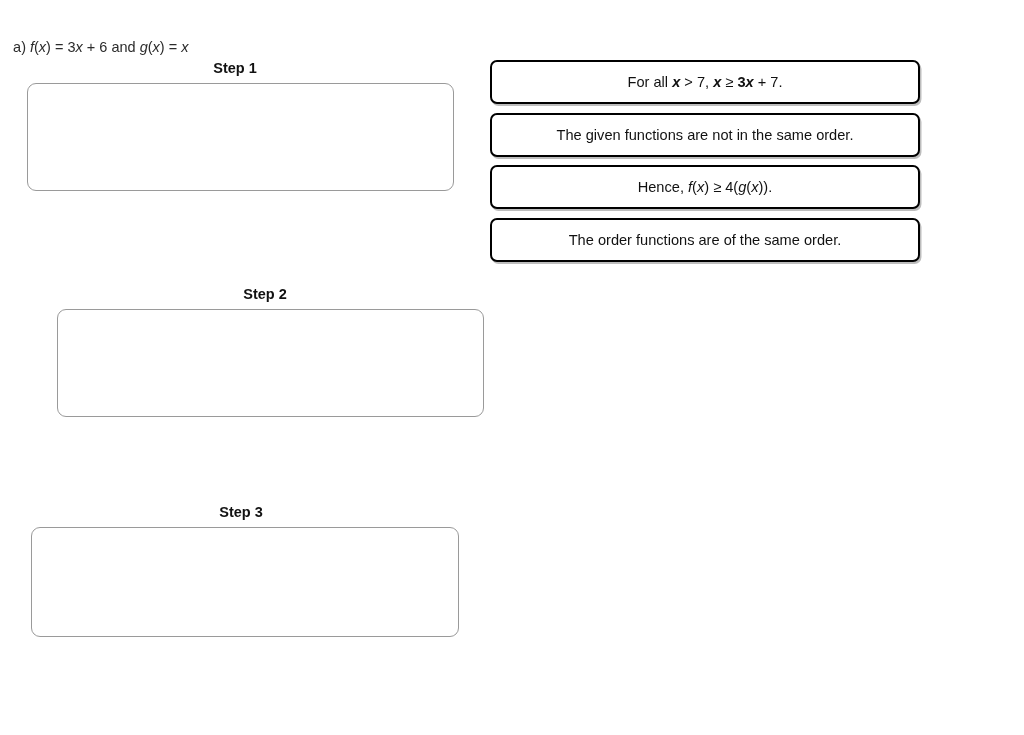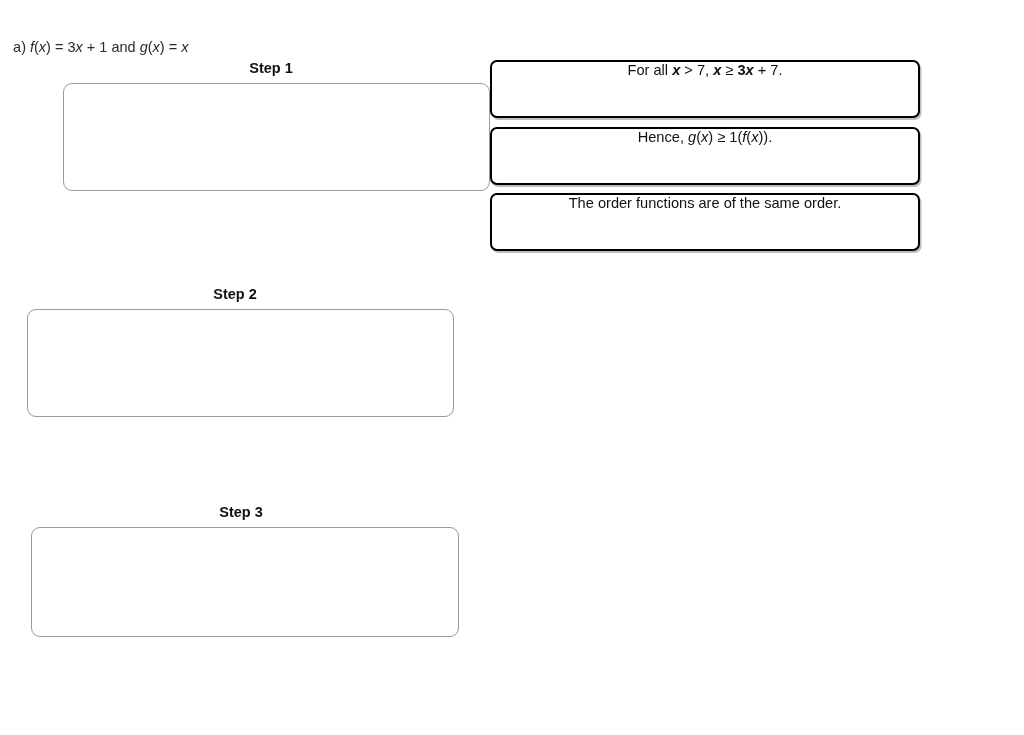--- a/index.html
+++ b/index.html
@@ -40,50 +40,51 @@
   }
 
   .drop-zone {
     border: 1px solid #9a9a9a;
     border-radius: 9px;
     background: #ffffff;
     box-sizing: border-box;
   }
 
   
-  #step-group-1 { left: 0px;  top: 60px;  width: 470px; padding-left: 36px; }
+  #step-group-1 { left: 0px;  top: 60px;  width: 470px; }
   #step-group-1 .step-label { width: 470px; }
   #step-group-1 .drop-zone  { margin-left: 27px; width: 427px; height: 108px; margin-top: 6px; }
 
-  #step-group-2 { left: 0px;  top: 286px; width: 470px; }
+  #step-group-2 { left: 0px;  top: 286px; width: 470px; padding-left: 30px; }
   #step-group-2 .step-label { width: 470px; }
   #step-group-2 .drop-zone  { margin-left: 27px; width: 427px; height: 108px; margin-top: 6px; }
 
   #step-group-3 { left: 6px;  top: 504px; width: 470px; }
   #step-group-3 .step-label { width: 470px; }
   #step-group-3 .drop-zone  { margin-left: 25px; width: 428px; height: 110px; margin-top: 6px; }
 
   
   #answer-bank {
     position: absolute;
     left: 490px;
     top: 60px;
     width: 430px;
   }
 
   .answer-tile {
     box-sizing: border-box;
     width: 430px;
-    height: 58px;
+    height: 44px;
     margin-bottom: 8.5px;
     border: 2px solid #000000;
     border-radius: 7px;
     background: #ffffff;
     box-shadow: 1.5px 2px 0 rgba(0,0,0,0.26);
     display: flex;
+    align-items: center;
     justify-content: center;
     cursor: pointer;
     user-select: none;
   }
 
   .answer-text {
     font-size: 14.6px;
     color: #111111;
     white-space: pre;
     text-align: center;
@@ -92,21 +93,21 @@
   
   .answer-text.bold-math { font-weight: normal; }
   .mi  { font-style: italic; }
   .mib { font-style: italic; font-weight: bold; }
   .nb  { font-weight: bold; }
 </style>
 </head>
 <body>
 
 <div id="prompt-line">
-  <span><span>a) </span><span class="mi">f</span><span>(</span><span class="mi">x</span><span>) = 3</span><span class="mi">x</span><span> + 1 and </span><span class="mi">g</span><span>(</span><span class="mi">x</span><span>) = </span><span class="mi">x</span></span>
+  <span><span>a) </span><span class="mi">f</span><span>(</span><span class="mi">x</span><span>) = 3</span><span class="mi">x</span><span> + 6 and </span><span class="mi">g</span><span>(</span><span class="mi">x</span><span>) = </span><span class="mi">x</span></span>
 </div>
 
 <div class="step-group" id="step-group-1">
   <div class="step-label">Step 1</div>
   <div class="drop-zone"></div>
 </div>
 
 <div class="step-group" id="step-group-2">
   <div class="step-label">Step 2</div>
   <div class="drop-zone"></div>
@@ -115,18 +116,21 @@
 <div class="step-group" id="step-group-3">
   <div class="step-label">Step 3</div>
   <div class="drop-zone"></div>
 </div>
 
 <div id="answer-bank">
     <div class="answer-tile">
       <div class="answer-text bold-math">For all <span class="mib">x</span> &gt; 7, <span class="mib">x</span> ≥ <span class="nb">3</span><span class="mib">x</span> + 7.</div>
     </div>
     <div class="answer-tile">
-      <div class="answer-text">Hence, <span class="mi">g</span>(<span class="mi">x</span>) ≥ 1(<span class="mi">f</span>(<span class="mi">x</span>)).</div>
+      <div class="answer-text">The given functions are not in the same order.</div>
+    </div>
+    <div class="answer-tile">
+      <div class="answer-text">Hence, <span class="mi">f</span>(<span class="mi">x</span>) ≥ 4(<span class="mi">g</span>(<span class="mi">x</span>)).</div>
     </div>
     <div class="answer-tile">
       <div class="answer-text">The order functions are of the same order.</div>
     </div>
   </div>
 
 </body></html>

